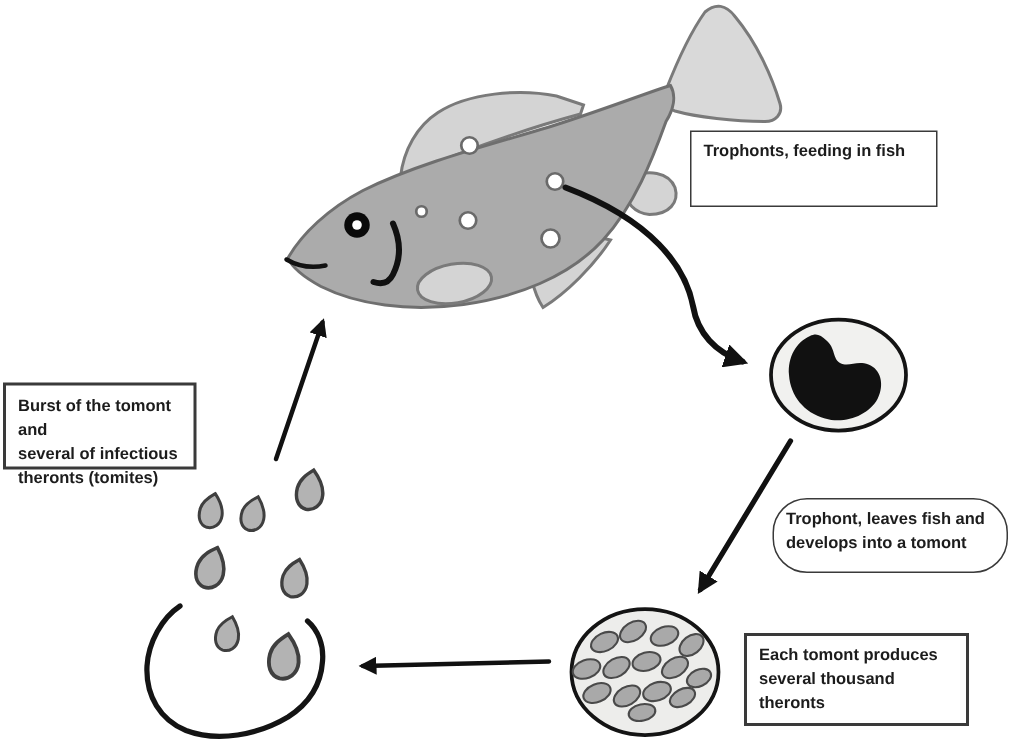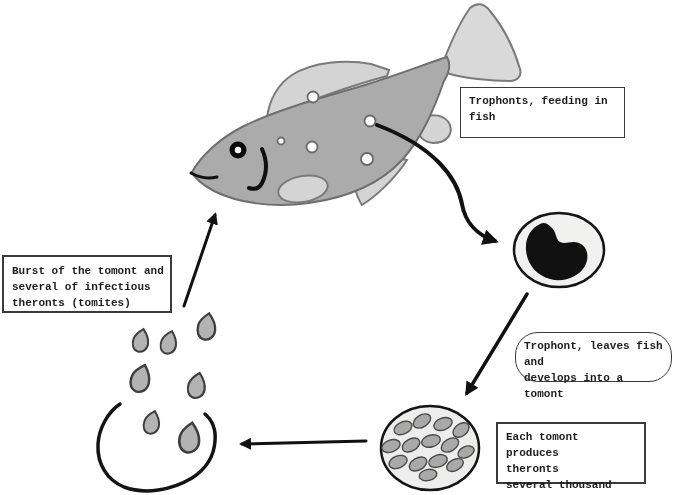--- a/index.html
+++ b/index.html
@@ -5,27 +5,27 @@
   html,body { margin:0; padding:0; background:#fff; }
   #stage {
     position:relative; width:680px; height:495px; background:#ffffff;
     overflow:hidden; font-family:"Liberation Sans", sans-serif;
   }
   #art { position:absolute; left:0; top:0; }
   .callout {
     position:absolute; box-sizing:border-box; background:#ffffff;
     border:1px solid #3a3a3a; color:#1c1c1c;
     font-weight:bold; font-size:11px; line-height:16px;
-    padding:5px 6px 4px 8px; z-index:2;font-family:Liberation Mono, monospace;
+    padding:5px 6px 4px 8px; z-index:2;
   }
   .callout span { display:block; }
   #callout-trophonts { left:460px; top:87px;  width:165px; height:51px; }
   #callout-leaves    { left:515px; top:332px; width:157px; height:50px; border-width:1px;border-radius:23px; }
   #callout-each      { left:496px; top:422px; width:150px; height:62px; border-width:2px; }
-  #callout-burst     { left:2px;   top:255px; width:170px; height:58px; border-width:2px; padding-top:6px; }
+  #callout-burst     { left:2px;   top:255px; width:129px; height:58px; border-width:2px; padding-top:6px; }
 </style>
 </head>
 <body>
 
 <div id="stage">
 
   <svg id="art" width="680" height="495" viewBox="0 0 680 495">
     <defs>
       <marker id="ah" viewBox="0 0 10 10" refX="7.5" refY="5" markerWidth="4" markerHeight="4" orient="auto-start-reverse">
         <path d="M0,0 L10,5 L0,10 z" fill="#111111"></path>
@@ -128,22 +128,22 @@
     <span>Trophonts, feeding in fish</span>
   </div>
 
   <div id="callout-leaves" class="callout">
     <span>Trophont, leaves fish and</span>
     <span>develops into a tomont</span>
   </div>
 
   <div id="callout-each" class="callout">
     <span>Each tomont produces</span>
+    <span>several thousand</span>
     <span>theronts</span>
-    <span>several thousand</span>
   </div>
 
   <div id="callout-burst" class="callout">
     <span>Burst of the tomont and</span>
     <span>several of infectious</span>
     <span>theronts (tomites)</span>
   </div>
 
 </div>
 

